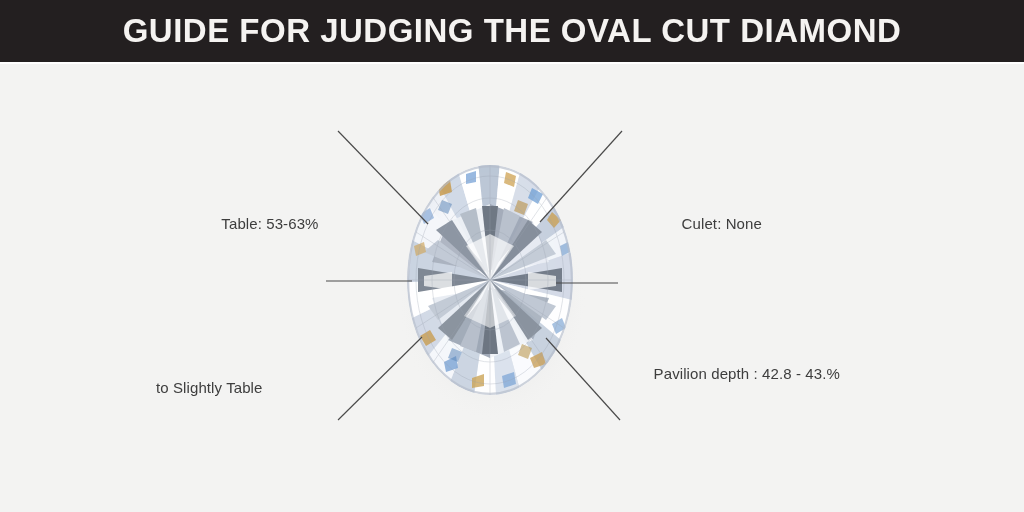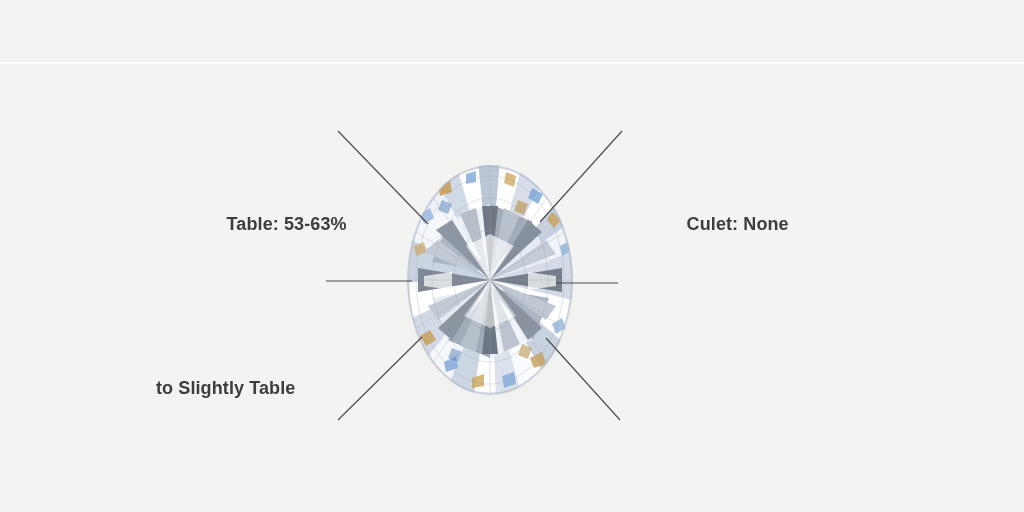--- a/index.html
+++ b/index.html
@@ -51,40 +51,43 @@
     position: absolute;
     left: 0; top: -64px;
     width: 1024px; height: 512px;
   }
 
   
   .label {
     position: absolute;
     color: #3d3d3d;
     font-family: "Liberation Sans", sans-serif;
-    font-size: 18px;
-    font-weight: 700;
+    font-size: 15px;
+    font-weight: 400;
     line-height: 26px;
     white-space: pre;
     letter-spacing: 0.1px;
   }
   .label.right-align { text-align: right; }
 
   #label-table    { left: 196px; top: 121px; }
   #label-culet    { left: 656px; top: 121px; }
   #label-girdle   { left: 156px; top: 259px; }
   #label-pavilion { left: 628px; top: 271px; }
   #label-lwratio  { left: 130px; top: 422px; }
   #label-totaldepth { left: 630px; top: 422px; }
 </style>
 </head>
 <body>
 
 <div id="page">
 
+  <div id="header-bar">
+    <div id="header-title">GUIDE FOR JUDGING THE OVAL CUT DIAMOND</div>
+  </div>
   <div id="header-rule"></div>
 
   <div id="diagram">
 
     <svg id="diagram-svg" viewBox="0 0 1024 512">
       <defs>
         <clipPath id="ovalClip">
           <ellipse cx="490" cy="280" rx="83" ry="115"></ellipse>
         </clipPath>
         <radialGradient id="bodyGrad" cx="46%" cy="42%" r="68%">
@@ -223,20 +226,23 @@
     </div>
 
     <div class="label" id="label-culet">
       <span>Culet: None</span>
     </div>
 
     <div class="label right-align" id="label-girdle">
       <div>to Slightly Table</div>
     </div>
 
+    <div class="label" id="label-pavilion">
+      <span>Pavilion depth : 42.8 - 43.%</span>
+    </div>
 
     <div class="label" id="label-lwratio">
       
     </div>
 
     <div class="label" id="label-totaldepth">
       
     </div>
 
   </div>

